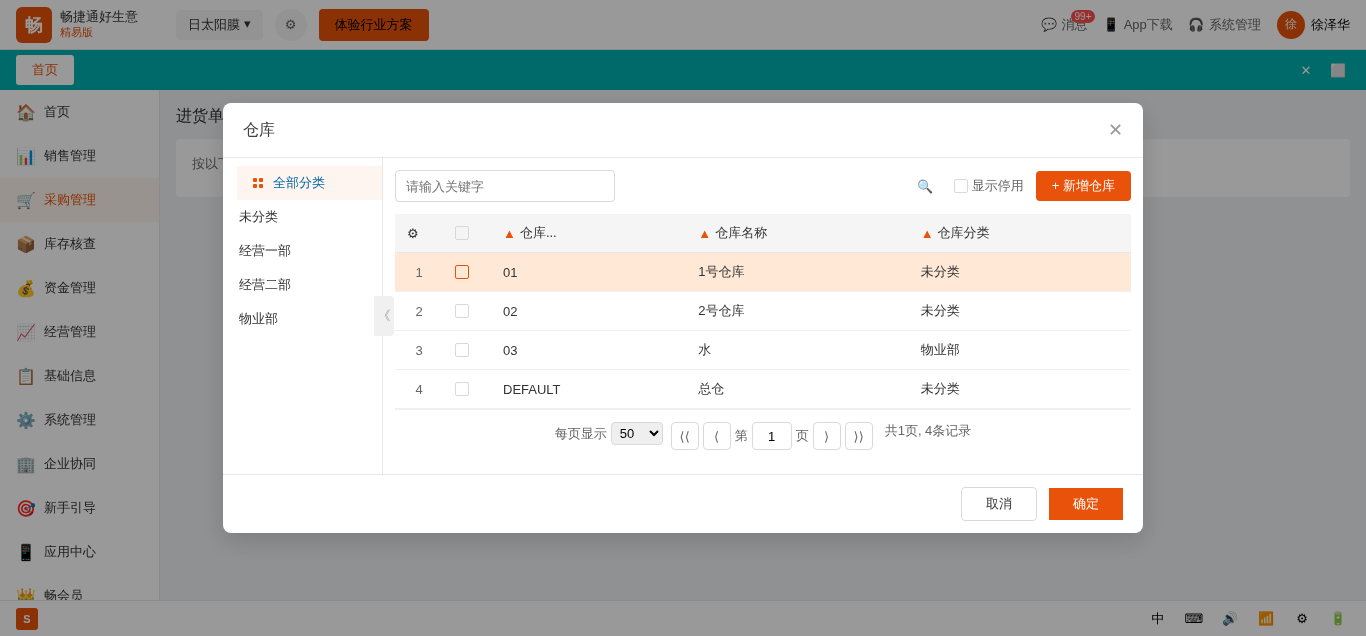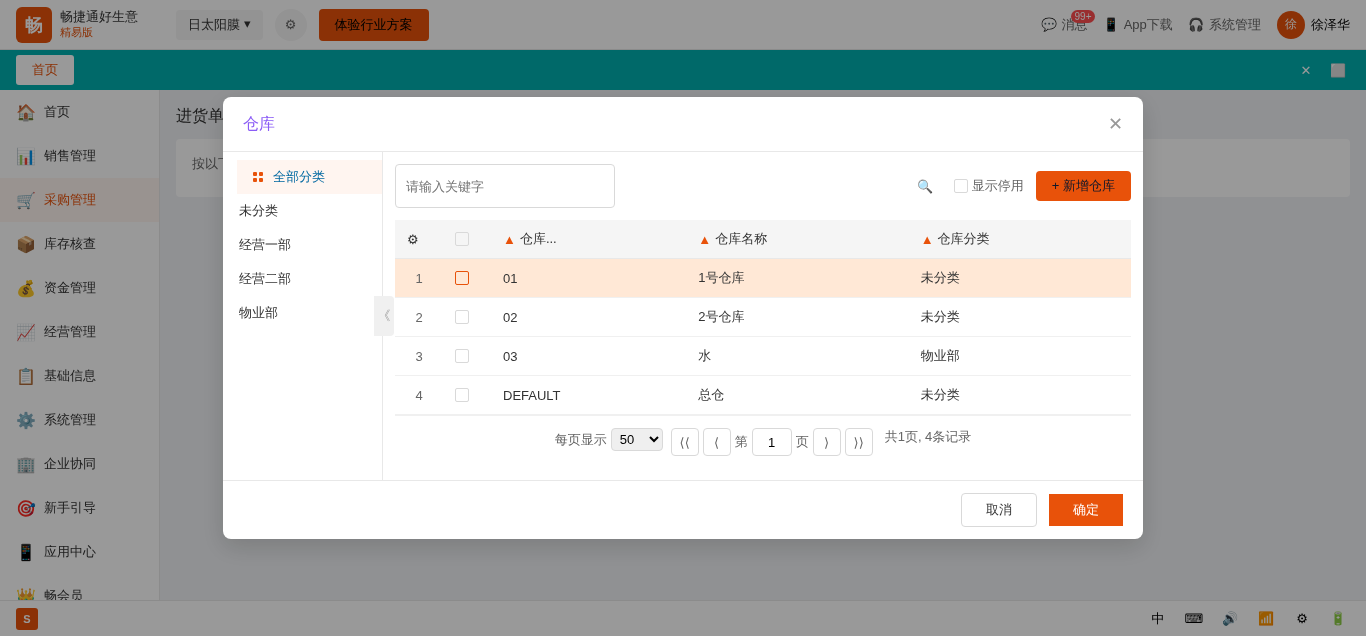--- a/index.html
+++ b/index.html
@@ -102,21 +102,21 @@
     .modal {
       background: #fff; border-radius: 8px;
       width: 920px; max-height: 560px;
       display: flex; flex-direction: column;
       box-shadow: 0 8px 24px rgba(0,0,0,0.15);
     }
     .modal-header {
       display: flex; align-items: center; justify-content: space-between;
       padding: 16px 20px; border-bottom: 1px solid #e8e8e8;
     }
-    .modal-title { font-size: 16px; color: #8b5cf6; font-weight: 500; }
+    .modal-title { font-size: 16px; color: #404040; font-weight: 500; }
     .modal-close { cursor: pointer; color: #999; font-size: 18px; }
     .modal-body { display: flex; flex: 1; overflow: hidden; }
 
     
     .left-panel {
       width: 160px; border-right: 1px solid #e8e8e8;
       padding: 8px 0; position: relative;
     }
     .collapse-btn {
       position: absolute; right: -12px; top: 50%;
@@ -129,30 +129,30 @@
     .category-item {
       display: flex; align-items: center; gap: 8px;
       padding: 8px 16px; cursor: pointer; font-size: 13px; color: #333;
     }
     .category-item.active { color: #0369a1; background: #fff5f0; margin-left: 14px; }
 
     
     .right-panel { flex: 1; display: flex; flex-direction: column; padding: 12px; overflow: hidden; }
     .search-bar { display: flex; align-items: center; gap: 12px; margin-bottom: 12px; }
     .search-input {
-      flex: 1; height: 44px; border: 1px solid #d9d9d9; border-radius: 4px;
+      flex: 1; height: 32px; border: 1px solid #d9d9d9; border-radius: 4px;
       padding: 0 32px 0 10px; font-size: 13px; outline: none;
       position: relative;
     }
     .search-wrap { position: relative; flex: 1; }
     .search-icon-btn { position: absolute; right: 8px; top: 50%; transform: translateY(-50%); color: #999; cursor: pointer; }
     .show-disabled { display: flex; align-items: center; gap: 4px; color: #666; font-size: 13px; white-space: nowrap; }
     .checkbox { width: 14px; height: 14px; border: 1px solid #d9d9d9; border-radius: 2px; }
     .add-btn {
-      background: #e8520a; color: #0f172a; border: none;
+      background: #e8520a; color: #ffffff; border: none;
       padding: 6px 16px; border-radius: 4px; cursor: pointer; font-size: 13px;
       white-space: nowrap;
     }
 
     
     .table-wrap { flex: 1; overflow: auto; }
     table { width: 100%; border-collapse: collapse; }
     th {
       background: #f5f5f5; padding: 10px 12px;
       text-align: left; font-size: 13px; font-weight: 500; color: #333;

